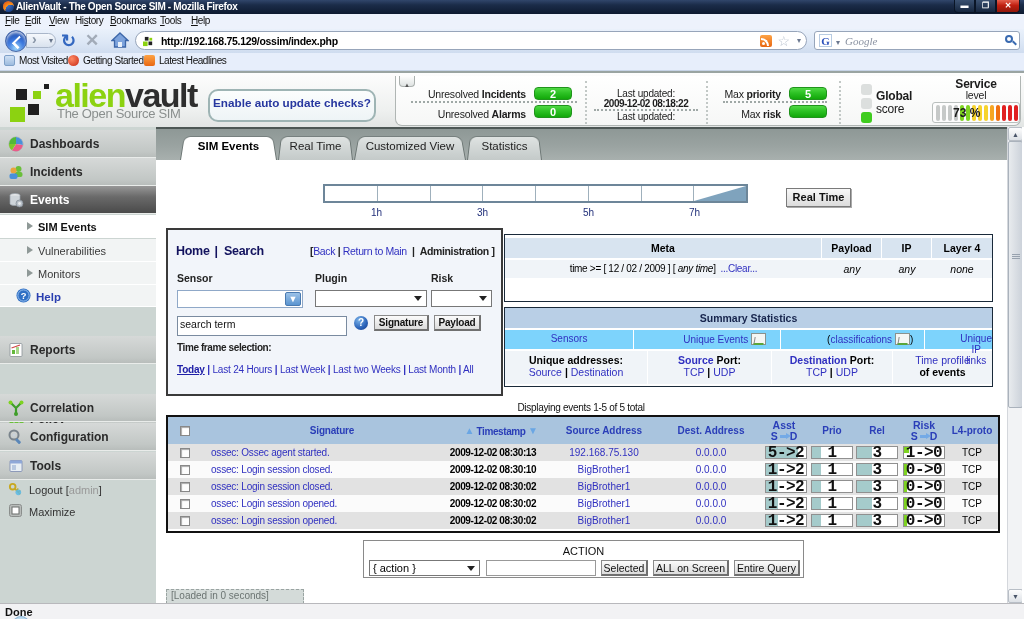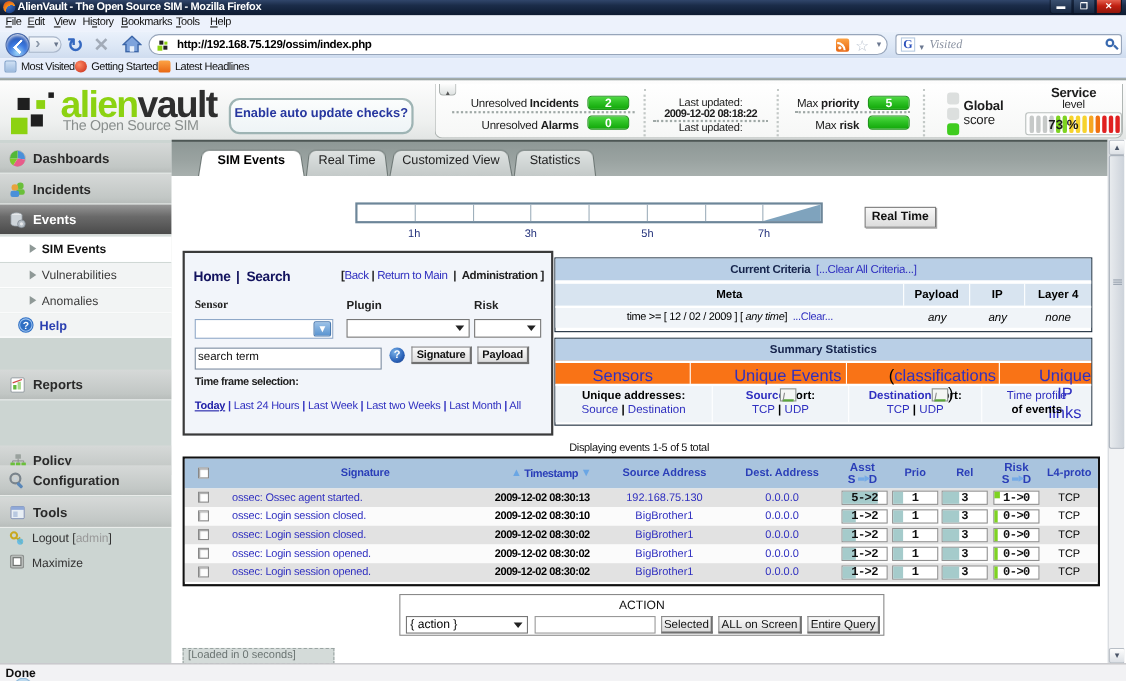--- a/index.html
+++ b/index.html
@@ -174,21 +174,21 @@
 .c.da { width:94px; }
 .c.asst { width:52px; }
 .c.prio { width:44px; }
 .c.rel { width:46px; }
 .c.risk { width:48px; }
 .c.l4 { width:48px; }
 .evhead .c.asst, .evhead .c.risk { font-size:10.5px; line-height:11px; }
 .ckb { display:inline-block; width:10px; height:10px; background:#fdfdfd; border:1px solid #888; box-shadow:inset 1px 1px 1px #aaa; vertical-align:middle; }
 .mbox { position:relative; display:inline-block; width:42px; height:13px; background:#fff; border:1px solid #909090; vertical-align:middle; }
 .mbox i { position:absolute; left:0; top:0; height:100%; background:#a5cbcb; }
-.mbox em { position:absolute; left:0; top:0; width:100%; font-style:normal; font-weight:bold; font-size:11px; line-height:13px; color:#111; font-family:"Liberation Mono",monospace; letter-spacing:-0.5px;}
+.mbox em { position:absolute; left:0; top:0; width:100%; font-style:normal; font-weight:bold; font-size:16px; line-height:13px; color:#111; font-family:"Liberation Mono",monospace; letter-spacing:-0.5px;}
 .mbox.rk0:before { content:""; position:absolute; left:0; top:0; width:3px; height:100%; background:#7ed321; }
 .mbox.rk1:before { content:""; position:absolute; left:0; top:0; width:5px; height:6px; background:#7ed321; }
 
 
 .scbtn { position:absolute; left:0; width:15px; height:14px; background:linear-gradient(#fdfdfd,#dde1e6); border:1px solid #b8bec6; border-radius:2px; text-align:center; font-size:7px; color:#4a5568; line-height:13px;}
 #scthumb { position:absolute; left:0px; top:14px; width:15px; height:267px; background:linear-gradient(90deg,#e8ebee,#ccd2da); border:1px solid #aab2bc; border-radius:2px; }
 #scthumb:after { content:""; position:absolute; left:3px; top:112px; width:8px; height:1px; border-top:1px solid #98a2ae; border-bottom:3px double #98a2ae; }
 </style>
 </head>
 <body>
@@ -239,21 +239,21 @@
           <rect x="6" y="6" width="4" height="4" fill="#222"></rect>
         </svg>
     <span class="utext" style="font-weight:bold;font-size:10.5px;letter-spacing:-0.3px;">http://192.168.75.129/ossim/index.php</span>
     <span class="rss"></span>
     <span class="star">☆</span>
     <span class="caret">▾</span>
   </div>
   <div id="searchbox">
     <span class="g">G</span>
         <span class="c2">▾</span>
-    <span class="gt">Visited</span>
+    <span class="gt">Google</span>
     <span class="mag"></span>
   </div>
 </div>
 
 <div id="bookbar" class="abs">
   <span class="bk" style="left:4px;"><span class="bkic" style="background:linear-gradient(#cfe0f4,#9dbbdf);border:1px solid #7fa0c8;"></span>Most Visited</span>
   <span class="bk" style="left:68px;text-align:right;"><span class="bkic" style="background:radial-gradient(circle at 35% 35%, #ff8a65, #c62815);border-radius:50%;"></span>Getting Started</span>
   <span class="bk" style="left:144px;"><span class="bkic" style="background:linear-gradient(#fda345,#e86713);"></span>Latest Headlines</span>
 </div>
 
@@ -352,21 +352,21 @@
   <div class="sub sel" style="top:88px;">
         <span class="arr"></span>
         <span class="tx">SIM Events</span>
       </div>
   <div class="sub" style="top:112px;">
         <span class="arr"></span>
         <span class="tx">Vulnerabilities</span>
       </div>
   <div class="sub" style="top:135px;">
         <span class="arr"></span>
-        <span class="tx">Anomalies</span>
+        <span class="tx">Monitors</span>
       </div>
   <div class="sub" style="top:158px;height:22px;">
     <svg style="position:absolute;left:16px;top:3px;" width="15" height="15" viewBox="0 0 16 16">
           <circle cx="8" cy="8" r="7.5" fill="#2f6fc4"></circle>
           <circle cx="8" cy="8" r="6" fill="none" stroke="#9cc2ee" stroke-width="1"></circle>
           <text x="8" y="12" font-size="10" font-weight="bold" fill="#fff" text-anchor="middle" font-family="Liberation Sans">?</text>
         </svg>
     <span class="tx" style="font-weight:bold;color:#2a3fb0;left:36px;font-size:11.5px;">Help</span>
   </div>
   <div class="sbi" style="top:209px;">
@@ -380,20 +380,29 @@
   </div>
   <div class="sbi" style="top:250px;margin-top:28px;">
     <svg class="ic" viewBox="0 0 16 16">
           <rect x="6" y="2" width="5" height="4" rx="0.5" fill="#9aa29e"></rect>
           <rect x="1.5" y="9.5" width="4" height="4" rx="0.5" fill="#6abf3a"></rect>
           <rect x="6.5" y="9.5" width="4" height="4" rx="0.5" fill="#6abf3a"></rect>
           <rect x="11.5" y="9.5" width="4" height="4" rx="0.5" fill="#6abf3a"></rect>
           <path d="M8.5 6 L8.5 8 M3.5 9.5 L3.5 8 L13.5 8 L13.5 9.5 M8.5 8 L8.5 9.5" stroke="#888" stroke-width="0.8" fill="none"></path>
         </svg>
     <span class="tx">Policy</span>
+  </div>
+  <div class="sbi" style="top:267px;">
+    <svg class="ic" viewBox="0 0 16 16">
+          <path d="M8 8 L8 14 M8 8 L2.5 2.5 M8 8 L13.5 2.5" stroke="#3f9e2a" stroke-width="2.2" fill="none"></path>
+          <circle cx="2.5" cy="2.5" r="2" fill="#7ed321"></circle>
+          <circle cx="13.5" cy="2.5" r="2" fill="#7ed321"></circle>
+          <circle cx="8" cy="14" r="2" fill="#3f9e2a"></circle>
+        </svg>
+    <span class="tx">Correlation</span>
   </div>
   <div class="sbi" style="top:296px;">
     <svg class="ic" viewBox="0 0 16 16">
           <circle cx="6" cy="6" r="4.5" fill="none" stroke="#7a848c" stroke-width="2"></circle>
           <rect x="9" y="9" width="6" height="3" rx="1" transform="rotate(45 9 9)" fill="#5a87b8"></rect>
           <rect x="4.7" y="4.7" width="2.6" height="2.6" fill="#c8d2da"></rect>
         </svg>
     <span class="tx">Configuration</span>
   </div>
   <div class="sbi" style="top:325px;">
@@ -457,59 +466,58 @@
   <span class="tlbl" style="left:321px;">3h</span>
   <span class="tlbl" style="left:427px;">5h</span>
   <span class="tlbl" style="left:533px;">7h</span>
   <div id="rtbtn">Real Time</div>
 
   <div id="spanel">
     <div class="abs" style="left:8px;top:14px;font-size:12.5px;letter-spacing:-0.3px;font-weight:bold;color:#13135e;">Home</div>
     <div class="abs" style="left:46.5px;top:14px;font-size:12.5px;font-weight:bold;color:#13135e;">|</div>
     <div class="abs" style="left:56px;top:14px;font-size:12.5px;letter-spacing:-0.3px;font-weight:bold;color:#13135e;">Search</div>
     <div class="abs" style="left:142px;top:15px;font-size:10.5px;letter-spacing:-0.35px;color:#222;font-weight:bold;white-space:nowrap;">[<span class="lnk" style="font-weight:normal;">Back</span> | <span class="lnk" style="font-weight:normal;">Return to Main</span> &nbsp;| &nbsp;Administration ]</div>
-    <div class="abs" style="left:9px;top:42px;font-size:10.5px;font-weight:bold;color:#222;font-family:Liberation Serif, serif;">Sensor</div>
+    <div class="abs" style="left:9px;top:42px;font-size:10.5px;font-weight:bold;color:#222;">Sensor</div>
     <div class="abs" style="left:147px;top:42px;font-size:10.5px;font-weight:bold;color:#222;">Plugin</div>
     <div class="abs" style="left:263px;top:42px;font-size:10.5px;font-weight:bold;color:#222;">Risk</div>
     <div class="abs" style="left:9px;top:60px;width:126px;height:18px;background:#fff;border:1px solid #8fa8c8;">
       <span class="abs" style="right:1px;top:1px;width:16px;height:14px;background:linear-gradient(#9cc2e8,#5a94d0);border:1px solid #4a7ab0;border-radius:2px;color:#fff;font-size:9px;text-align:center;line-height:13px;">▼</span>
     </div>
     <div class="abs" style="left:147px;top:60px;width:112px;height:17px;background:#fff;border:1px solid #777;">
       <span class="abs" style="right:4px;top:5px;border-left:4px solid transparent;border-right:4px solid transparent;border-top:5px solid #222;"></span>
     </div>
     <div class="abs" style="left:263px;top:60px;width:61px;height:17px;background:#fff;border:1px solid #777;">
       <span class="abs" style="right:4px;top:5px;border-left:4px solid transparent;border-right:4px solid transparent;border-top:5px solid #222;"></span>
     </div>
     <div class="abs" style="left:9px;top:86px;width:170px;height:16px;background:#fff;border:1px solid #7a8ba0;font-size:10.5px;color:#111;padding:1px 0 17px 2px;">search term</div>
     <div class="abs" style="left:186px;top:86px;width:14px;height:14px;border-radius:50%;background:radial-gradient(circle at 35% 30%,#7ab2e8,#2a62b8 60%,#1a3a80);color:#fff;font-size:10px;font-weight:bold;text-align:center;line-height:14px;">?</div>
     <div class="abs btn3d" style="left:206px;top:85px;width:55px;height:16px;font-size:10px;letter-spacing:-0.2px;">Signature</div>
     <div class="abs btn3d" style="left:266px;top:85px;width:47px;height:16px;font-size:10px;letter-spacing:-0.2px;">Payload</div>
     <div class="abs" style="left:9px;top:112px;font-size:10px;letter-spacing:-0.4px;font-weight:bold;color:#222;">Time frame selection:</div>
     <div class="abs" style="left:9px;top:134px;font-size:10px;letter-spacing:-0.2px;color:#3030c0;white-space:nowrap;"><b style="color:#2020a8;text-decoration:underline;">Today</b> <span style="color:#3030c0;font-weight:bold;">|</span> Last 24 Hours <span style="font-weight:bold;">|</span> Last Week <span style="font-weight:bold;">|</span> Last two Weeks <span style="font-weight:bold;">|</span> Last Month <span style="font-weight:bold;">|</span> All</div>
   </div>
 
   <div id="cpanel">
-    <div style="height:20px;background:#b9cfe6;text-align:center;font-size:10.5px;letter-spacing:-0.3px;padding-top:4px;"><b style="color:#16244c;">Current Criteria</b> &nbsp;<span class="lnk">[...Clear All Criteria...]</span></div>
     <div style="height:23px;display:flex;background:#d8e4f0;border-top:3px solid #fff;">
       <div style="width:317px;text-align:center;font-size:10.5px;font-weight:bold;padding-top:4px;border-right:1px solid #fff;">Meta</div>
       <div style="width:60px;text-align:center;font-size:10.5px;font-weight:bold;padding-top:4px;border-right:1px solid #fff;">Payload</div>
       <div style="width:50px;text-align:center;font-size:10.5px;font-weight:bold;padding-top:4px;border-right:1px solid #fff;">IP</div>
       <div style="flex:1;text-align:center;font-size:10.5px;font-weight:bold;padding-top:4px;">Layer 4</div>
     </div>
     <div style="height:20px;display:flex;background:#f0f4f8;border-top:2px solid #fff;">
       <div style="width:317px;text-align:center;font-size:10px;letter-spacing:-0.3px;padding-top:3px;">time &gt;= [ 12 / 02 / 2009 ] [ <i>any time</i>] &nbsp;<span class="lnk">...Clear...</span></div>
       <div style="width:60px;text-align:center;font-size:10.5px;font-style:italic;padding-top:3px;">any</div>
       <div style="width:50px;text-align:center;font-size:10.5px;font-style:italic;padding-top:3px;">any</div>
       <div style="flex:1;text-align:center;font-size:10.5px;font-style:italic;padding-top:3px;">none</div>
     </div>
   </div>
 
   <div id="supanel">
     <div style="height:20px;background:#b9cfe6;text-align:center;font-size:10.5px;padding-top:4px;"><b style="color:#16244c;">Summary Statistics</b></div>
-    <div style="height:21px;display:flex;background:#f97316;border-top:2px solid #fff;font-size:15px;gap:35px;">
+    <div style="height:21px;display:flex;background:#7dd3fc;border-top:2px solid #fff;font-size:10px;gap:35px;">
       <div style="width:143px;text-align:center;padding-top:3px;border-right:1px solid #fff;"><span class="lnk">Sensors</span></div>
       <div style="width:124px;text-align:center;padding-top:3px;border-right:1px solid #fff;"><span class="lnk">Unique Events</span> <span class="chic"></span></div>
       <div style="width:121px;text-align:center;padding-top:3px;border-right:1px solid #fff;">(<span class="lnk">classifications</span> <span class="chic"></span>)</div>
       <div style="flex:1;text-align:center;padding-top:3px;"><span class="lnk">Unique IP links</span></div>
     </div>
     <div style="height:35px;display:flex;background:#f0f4f8;border-top:2px solid #fff;font-size:10.5px;">
       <div style="width:143px;text-align:center;padding-top:3px;border-right:1px solid #fff;"><b>Unique addresses:</b><br><span class="lnk">Source</span> <b>|</b> <span class="lnk">Destination</span></div>
       <div style="width:124px;text-align:center;padding-top:3px;border-right:1px solid #fff;"><span class="lnk" style="font-weight:bold;">Source</span> <b>Port:</b><br><span class="lnk">TCP</span> <b>|</b> <span class="lnk">UDP</span></div>
       <div style="width:121px;text-align:center;padding-top:3px;border-right:1px solid #fff;"><span class="lnk" style="font-weight:bold;">Destination</span> <b>Port:</b><br><span class="lnk">TCP</span> <b>|</b> <span class="lnk">UDP</span></div>
       <div style="flex:1;text-align:center;padding-top:3px;"><span class="lnk">Time profile</span><br><b>of events</b></div>

